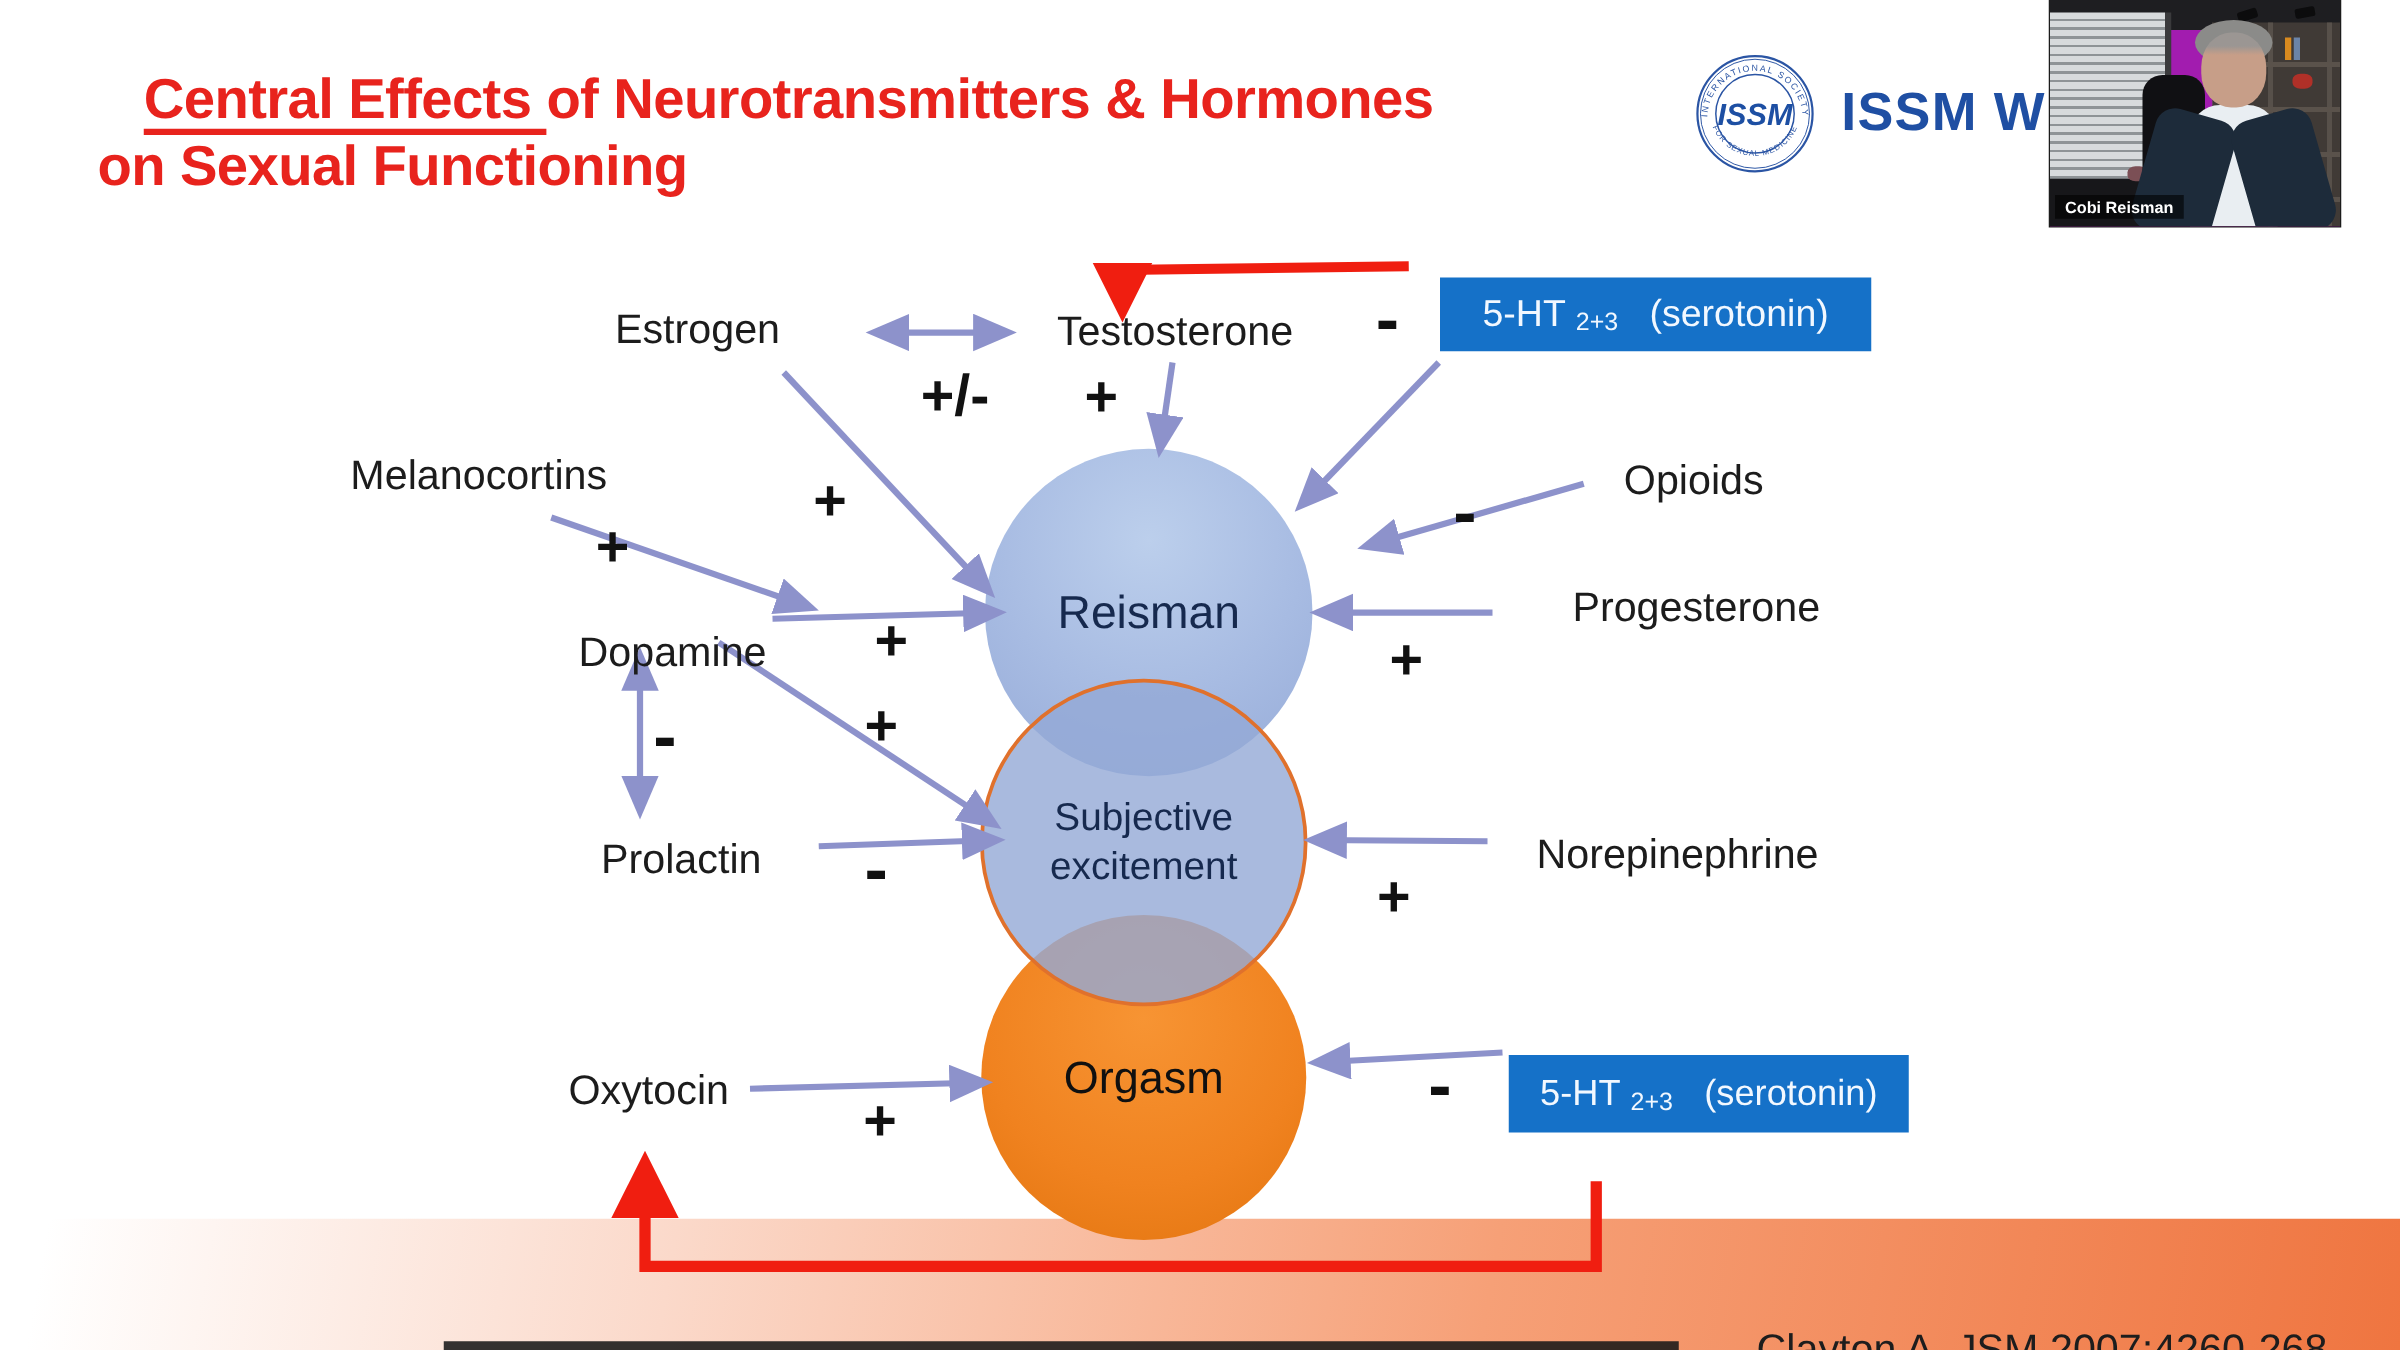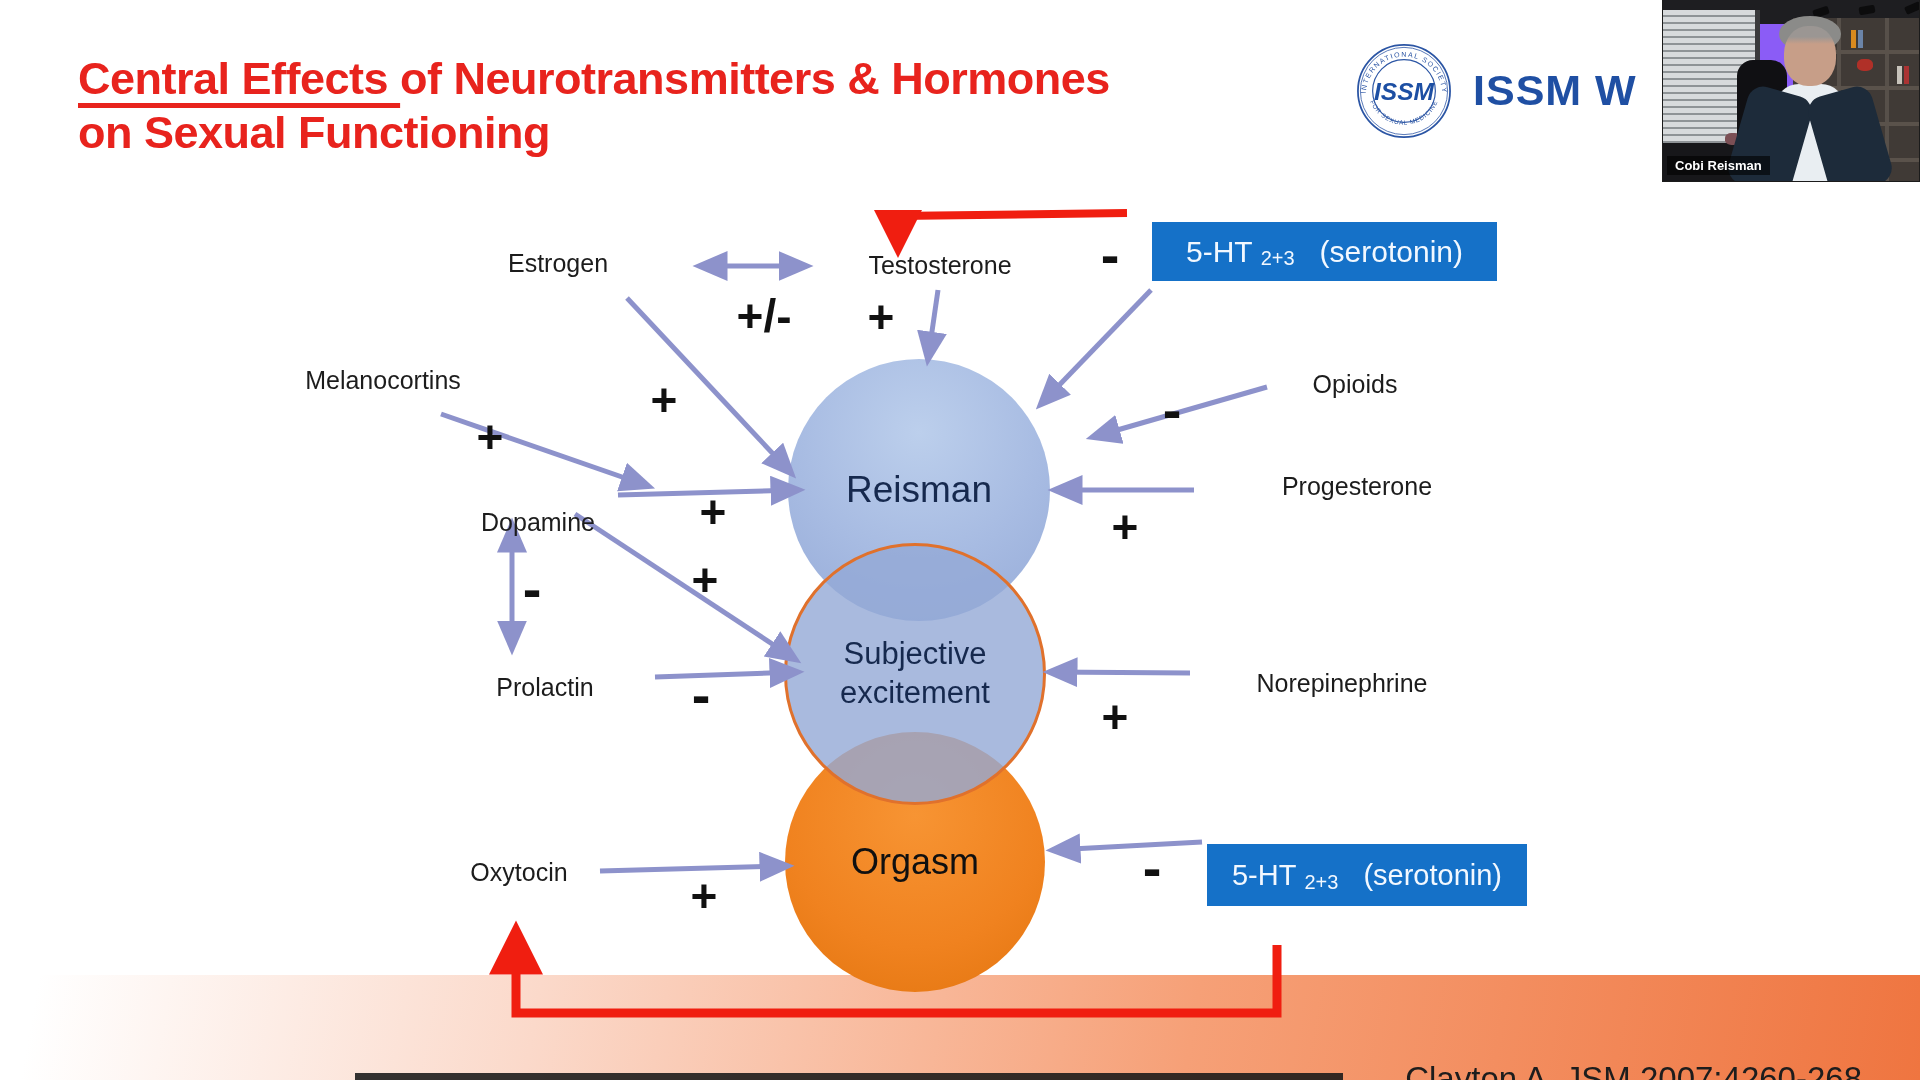--- a/index.html
+++ b/index.html
@@ -1,23 +1,23 @@
 <!DOCTYPE html>
 <html><head>
 <meta charset="utf-8">
 <style>
   html,body{margin:0;padding:0;background:#777;}
   #stage{position:relative;width:1920px;height:1080px;background:#ffffff;overflow:hidden;
          font-family:"Liberation Sans", sans-serif;}
   
   .title{position:absolute;left:78px;top:52px;color:#e8231d;font-weight:700;
          font-size:45px;line-height:1.2;letter-spacing:-0.5px;}
-  .title .ul{text-decoration:underline;text-underline-offset:9px;text-decoration-thickness:5px;}
-  
-  .hlabel{position:absolute;transform:translate(-50%,-50%);font-size:25px;color:#1c1c1c;
+  .title .ul{text-decoration:underline;text-underline-offset:9px;text-decoration-thickness:5px;margin-left:37px;}
+  
+  .hlabel{position:absolute;transform:translate(-50%,-50%);font-size:33px;color:#1c1c1c;
           font-weight:400;white-space:nowrap;}
   .sign{position:absolute;transform:translate(-50%,-50%);font-size:46px;font-weight:800;color:#111;
         line-height:1;}
   
   .circle{position:absolute;border-radius:50%;display:flex;align-items:center;justify-content:center;
           text-align:center;}
   .c-desire{left:788px;top:359px;width:262px;height:262px;z-index:1;
             background:radial-gradient(circle at 50% 28%, #bccfec 0%, #a7bbe2 55%, #96abd8 100%);
             color:#16294e;font-size:37px;}
   .c-orgasm{left:785px;top:732px;width:260px;height:260px;z-index:2;
@@ -40,22 +40,22 @@
   .band{position:absolute;left:0;top:975px;width:1920px;height:105px;z-index:0;
         background:linear-gradient(100deg,#ffffff 2%,#fbd9ca 28%,#f6a077 62%,#ef7540 100%);}
   .citation{position:absolute;right:58px;top:1060px;font-size:33px;color:#1d1d1d;z-index:6;margin-left:16px;}
   .bottom-bar{position:absolute;left:355px;top:1073px;width:988px;height:7px;background:#181818;
               opacity:.88;z-index:7;}
   
   .seal{position:absolute;left:1355px;top:42px;width:98px;height:98px;z-index:2;}
   .wordmark{position:absolute;left:1473px;top:66px;font-size:43px;font-weight:800;color:#1f4fa3;
             letter-spacing:1px;z-index:1;white-space:nowrap;}
   
-  .video{position:absolute;left:1640px;top:0;width:256px;height:181px;background:#8b5cf6;
-         overflow:hidden;z-index:10;box-shadow:0 0 0 1px #1b1b1b;margin-left:23px;}
+  .video{position:absolute;left:1640px;top:0;width:232px;height:181px;background:#a21caf;
+         overflow:hidden;z-index:10;box-shadow:0 0 0 1px #1b1b1b;}
   .v-ceiling{position:absolute;left:0;top:0;width:280px;height:24px;background:#1e1e21;}
   .v-spot{position:absolute;width:16px;height:8px;background:#0c0c0d;border-radius:2px;}
   .v-window{position:absolute;left:0;top:10px;width:92px;height:148px;
             background:repeating-linear-gradient(180deg,#d7dadc 0 5px,#8e9396 5px 7px);
             border-right:5px solid #3a3a3c;}
   .v-shelf{position:absolute;left:130px;top:18px;width:150px;height:163px;background:#403a36;
            background-image:
              repeating-linear-gradient(180deg, rgba(0,0,0,0) 0 32px, #5a524b 32px 36px),
              repeating-linear-gradient(90deg, rgba(0,0,0,0) 0 44px, #57504a 44px 48px);}
   .book{position:absolute;width:5px;height:18px;}

